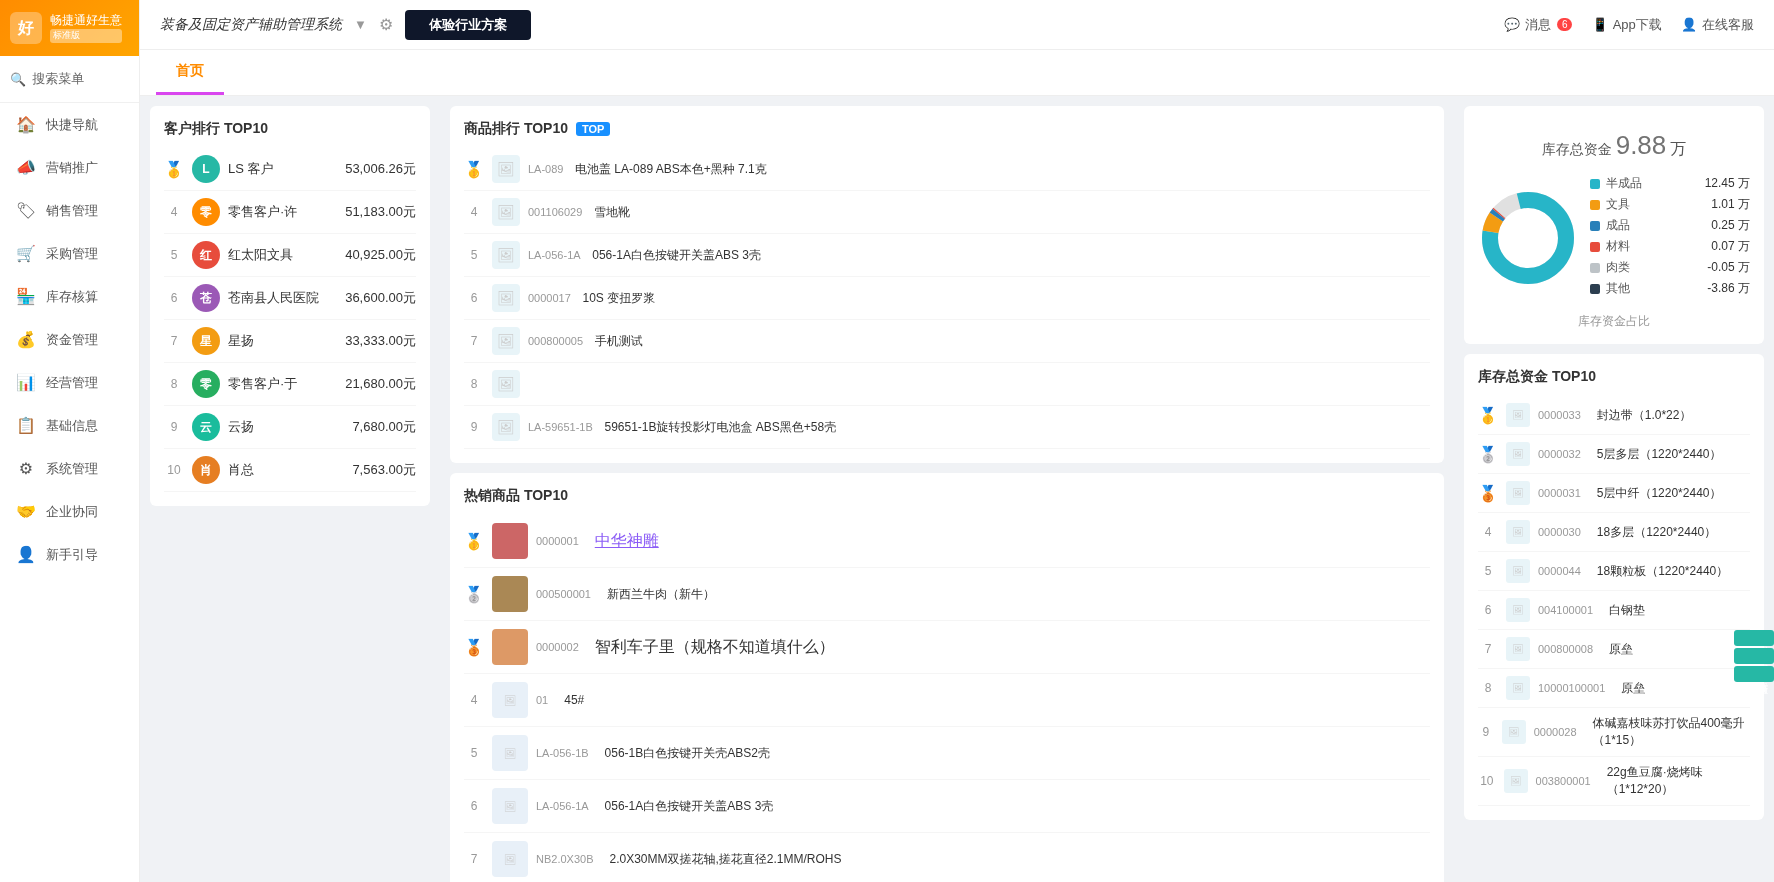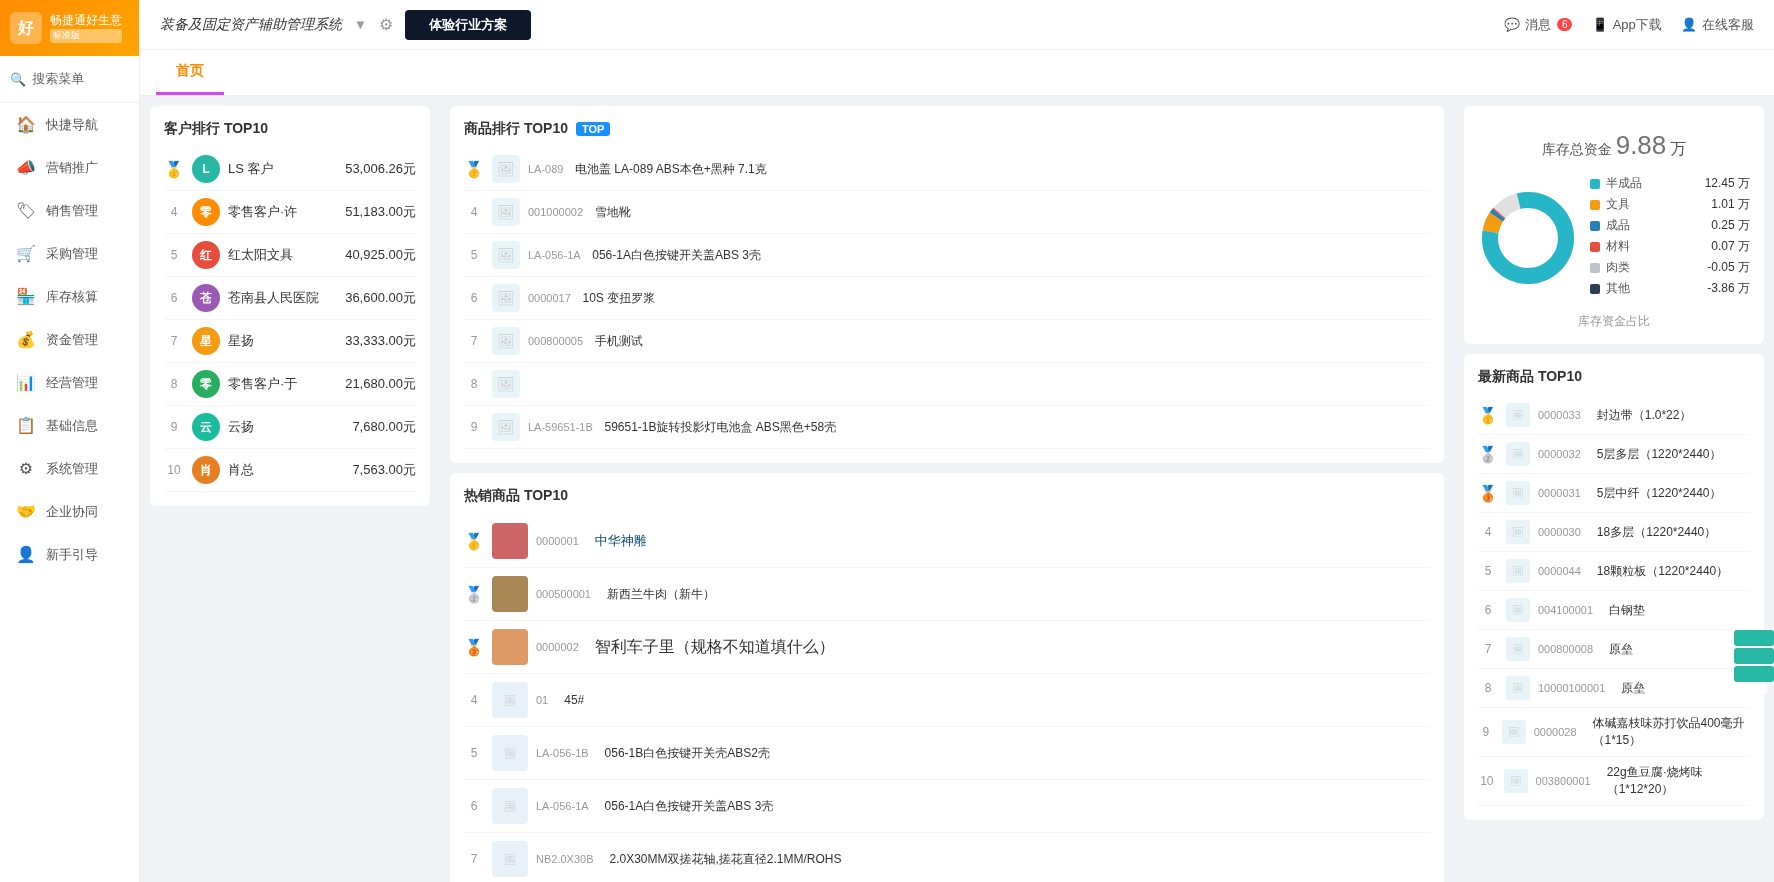--- a/index.html
+++ b/index.html
@@ -517,21 +517,21 @@
       <span style="color:#999;font-size:11px;margin-right:8px;">LA-089</span>
       <span style="color:#333;font-size:12px;">电池盖 LA-089 ABS本色+黑种 7.1克</span>
     </div>
             </div>
             <div class="product-row">
               <span class="rank-num">4</span>
     <div class="product-thumb">
                 <span style="color:#ccc;font-size:14px;">🖼</span>
               </div>
     <div class="product-info">
-      <span style="color:#999;font-size:11px;margin-right:8px;">001000002</span>
+      <span style="color:#999;font-size:11px;margin-right:8px;">001106029</span>
       <span style="color:#333;font-size:12px;">雪地靴</span>
     </div>
             </div>
             <div class="product-row">
               <span class="rank-num">5</span>
     <div class="product-thumb">
                 <span style="color:#ccc;font-size:14px;">🖼</span>
               </div>
     <div class="product-info">
       <span style="color:#999;font-size:11px;margin-right:8px;">LA-056-1A</span>
@@ -581,21 +581,21 @@
         <div class="card-title">
           <span>热销商品 TOP10</span>
         </div>
         <div id="hot-products-list">
             <div class="hot-product-row">
               <span class="rank-medal">🥇</span>
     <div class="hot-product-img" style="background:#c66">
       
     </div>
     <span style="color:#999;font-size:11px;margin-right:8px;">0000001</span>
-    <span style="color:#0c4a6e;font-size:13px;">中华神雕</span>
+    <span style="color:#8b5cf6;font-size:16px;text-decoration:underline;">中华神雕</span>
             </div>
             <div class="hot-product-row">
               <span class="rank-medal">🥈</span>
     <div class="hot-product-img" style="background:#a85">
       
     </div>
     <span style="color:#999;font-size:11px;margin-right:8px;">000500001</span>
     <span style="color:#333;font-size:12px;">新西兰牛肉（新牛）</span>
             </div>
             <div class="hot-product-row">
@@ -690,21 +690,21 @@
     <span class="legend-name">其他</span>
     <span class="legend-val">-3.86 万</span>
               </div>
             </div>
         </div>
         <div class="inventory-ratio-label">库存资金占比</div>
       </div>
 
       <div class="card">
         <div class="card-title">
-          <span>最新商品 TOP10</span>
+          <span>库存总资金 TOP10</span>
         </div>
         <div id="new-products-list">
             <div class="new-product-row">
               <span class="rank-medal">🥇</span>
     <div class="new-product-thumb">
                 <span style="color:#ccc;font-size:9px;">🖼</span>
               </div>
     <span style="color:#999;font-size:11px;margin-right:8px;">0000033</span>
     <span style="color:#333;font-size:12px;">封边带（1.0*22）</span>
             </div>

